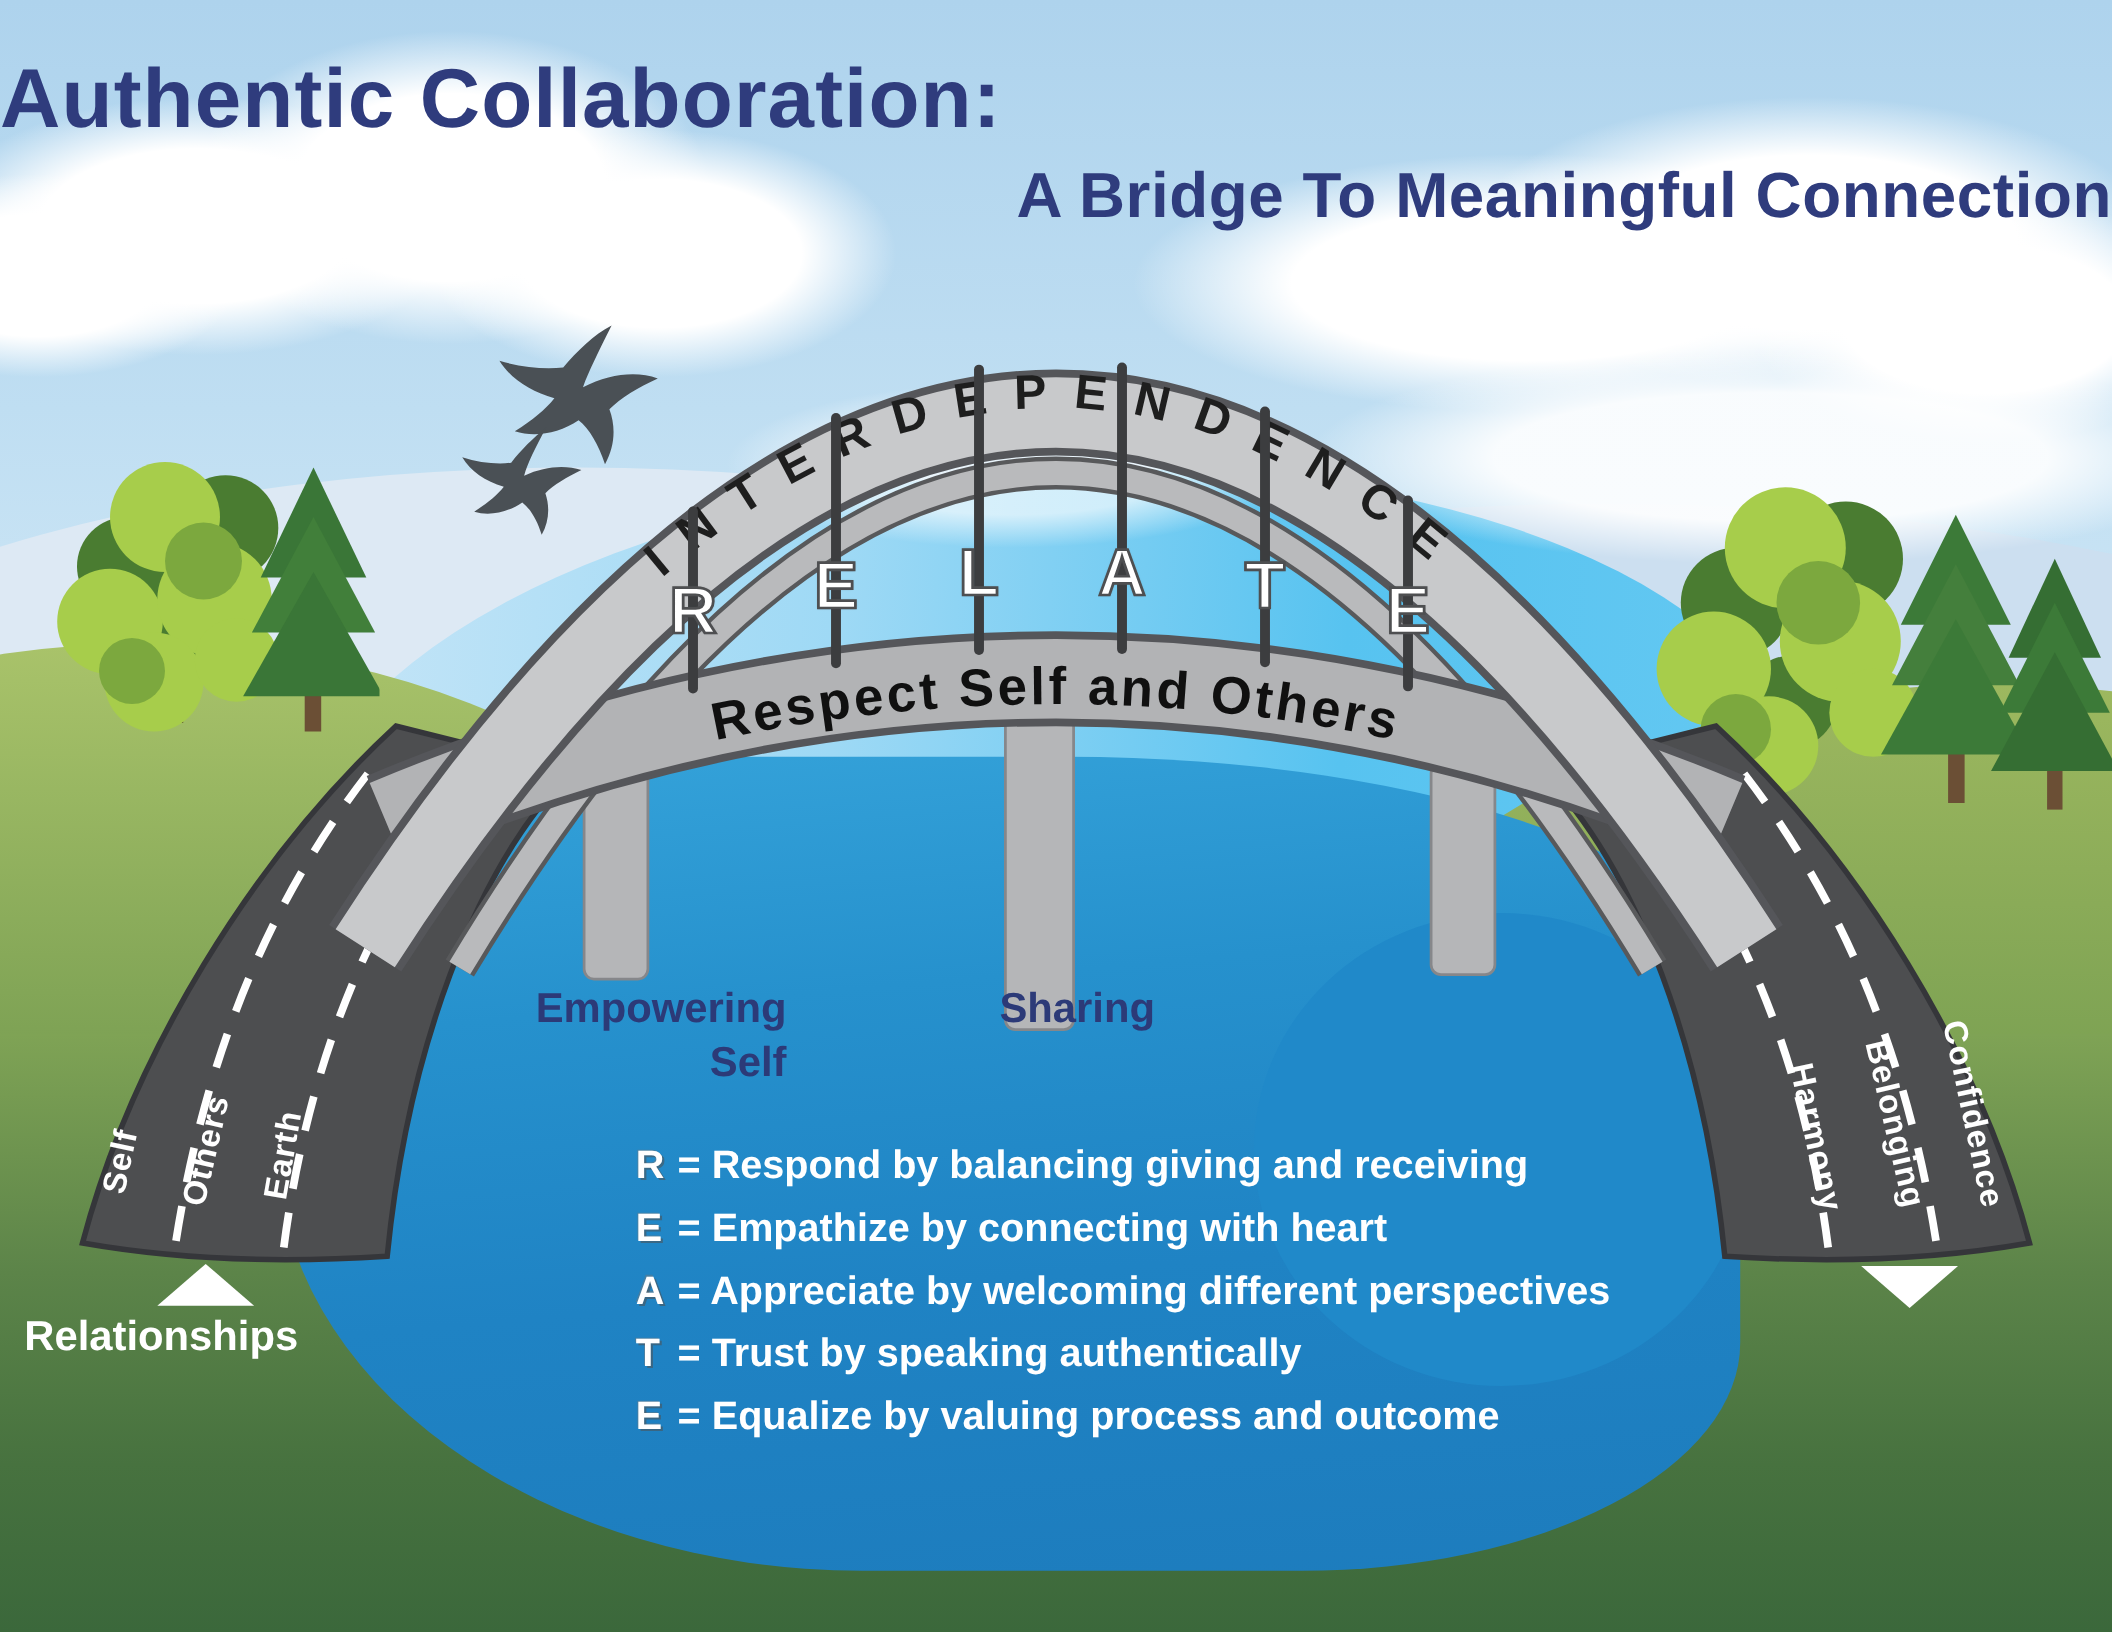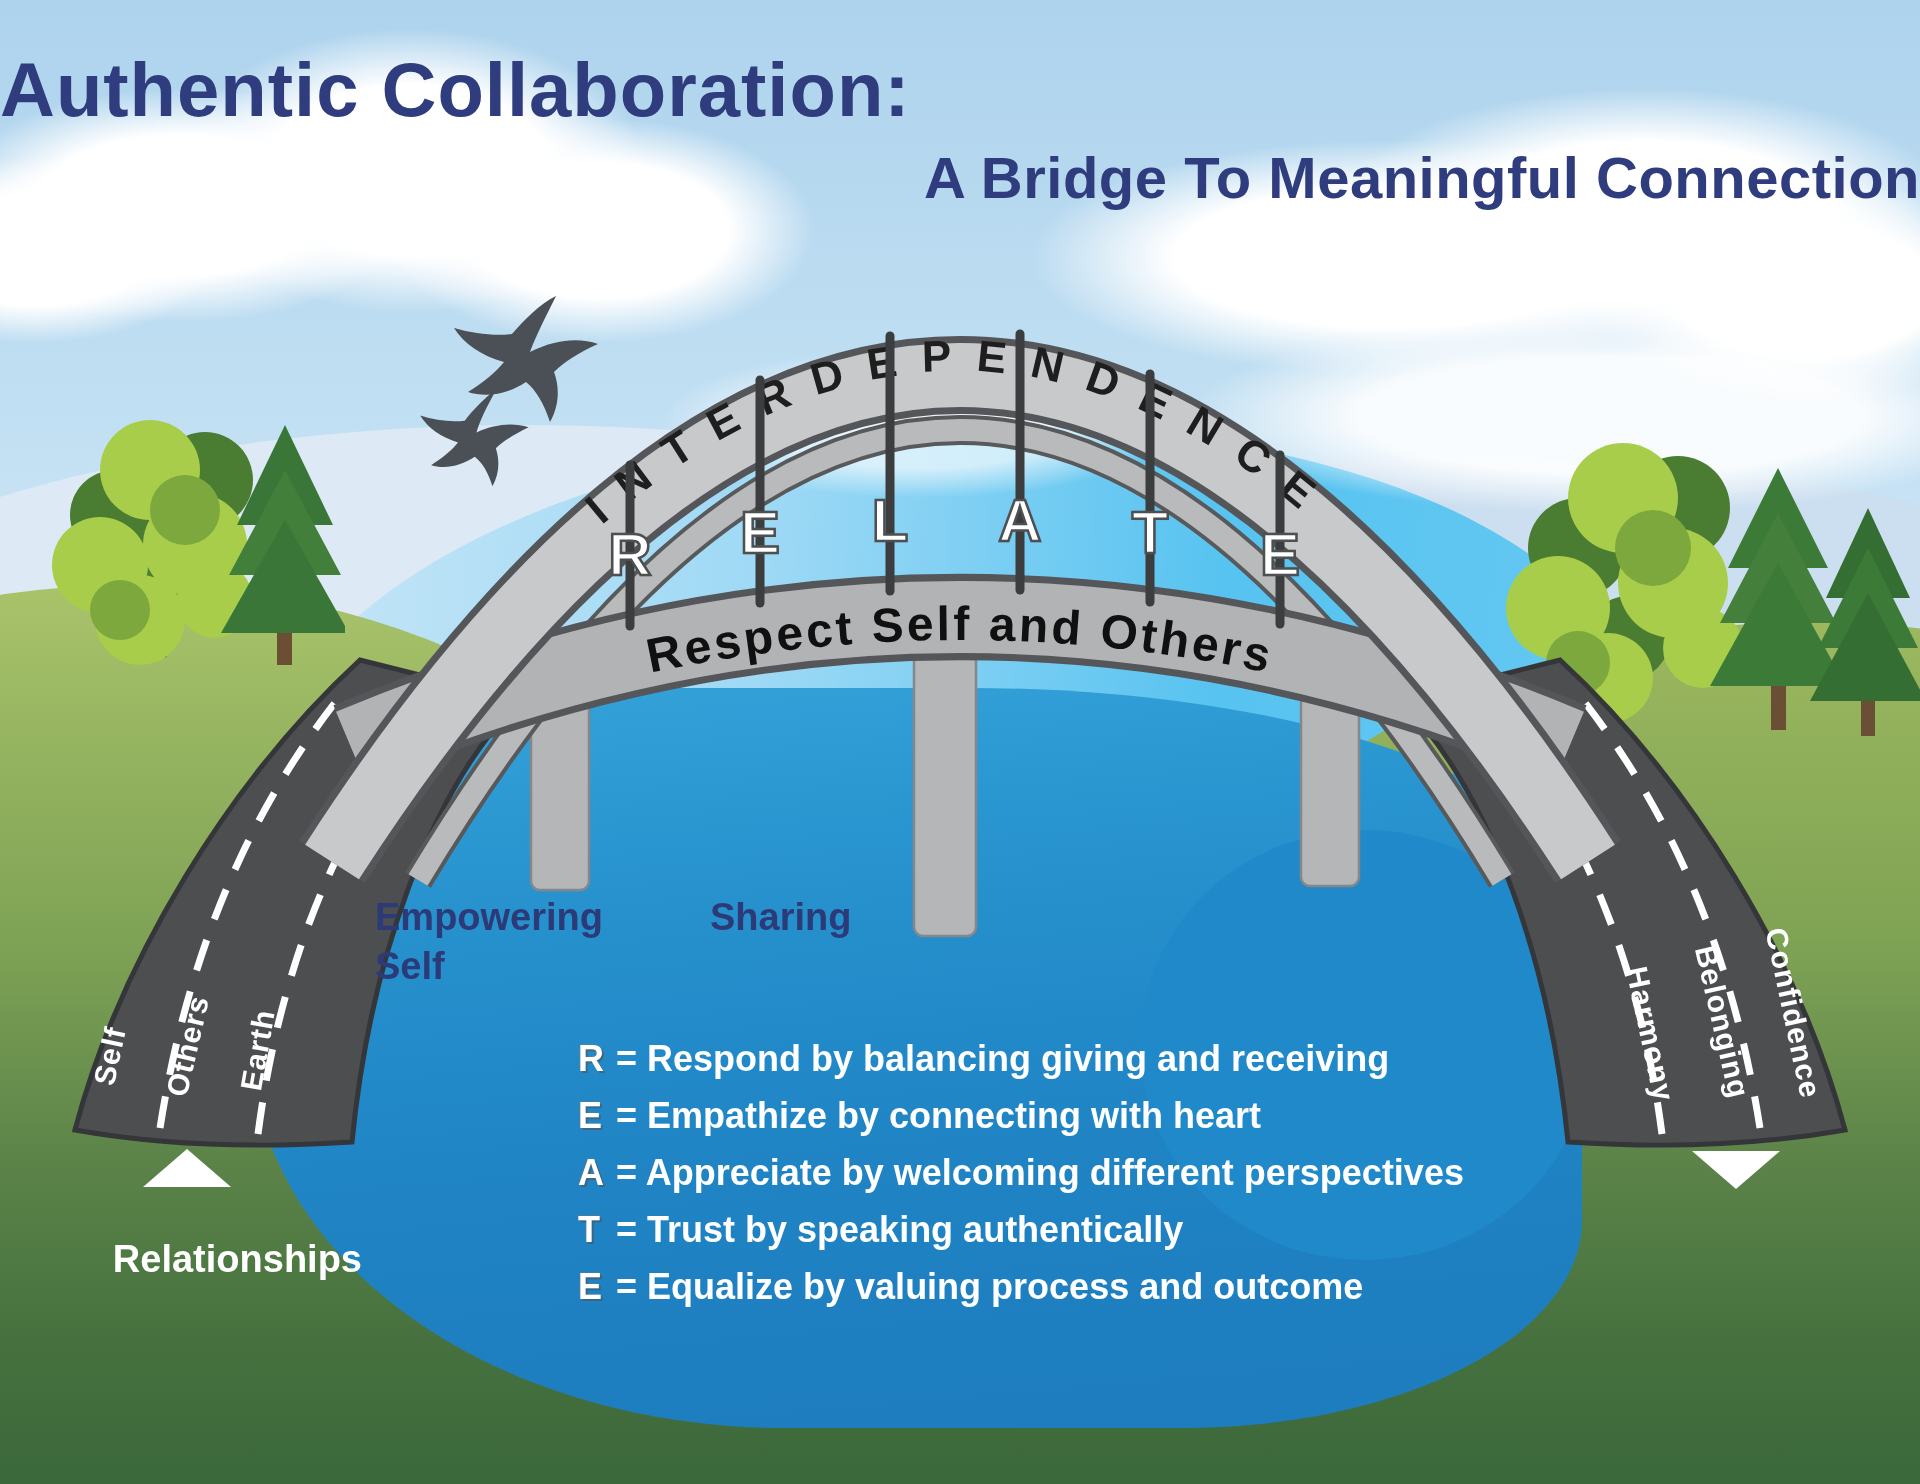--- a/index.html
+++ b/index.html
@@ -39,24 +39,24 @@
 
   
   .rletter{width:84px;text-align:center;font-size:60px;font-weight:bold;color:#ffffff;
            -webkit-text-stroke:2.5px #4e4f51;text-shadow:0 0 2px #55565a;letter-spacing:0;}
 
   
   .title1{left:0;top:46px;width:1920px;font-size:76px;font-weight:bold;
           color:#2f3c7d;letter-spacing:1px;}
   .title2{left:0;top:144px;width:1920px;text-align:right;font-size:58px;font-weight:bold;
           color:#2f3c7d;letter-spacing:.5px;}
-  .pillarLabel{width:340px;text-align:left;font-size:38px;font-weight:bold;color:#2c3a78;line-height:1.28;}
+  .pillarLabel{width:340px;text-align:right;font-size:38px;font-weight:bold;color:#2c3a78;line-height:1.28;}
   .laneLabel{transform:translate(-50%,-50%);font-size:30px;font-weight:bold;color:#ffffff;
              letter-spacing:1px;white-space:nowrap;}
-  .destLabel{width:340px;text-align:right;font-size:38px;font-weight:bold;color:#ffffff;margin-top:44px;}
+  .destLabel{width:340px;text-align:left;font-size:38px;font-weight:bold;color:#ffffff;}
   .tri{width:0;height:0;}
   .triUp{border-left:44px solid transparent;border-right:44px solid transparent;border-bottom:38px solid #ffffff;}
   .triDown{border-left:44px solid transparent;border-right:44px solid transparent;border-top:38px solid #ffffff;}
 
   
   .acroRow{position:relative;height:57px;white-space:nowrap;}
   .acroLetter{display:inline-block;width:38px;font-size:36px;font-weight:bold;color:#ffffff;
               text-shadow:2px 2px 0 rgba(80,80,80,.55),-1px -1px 0 rgba(120,120,120,.45);}
   .acroText{font-size:36px;font-weight:bold;color:#ffffff;}
 

